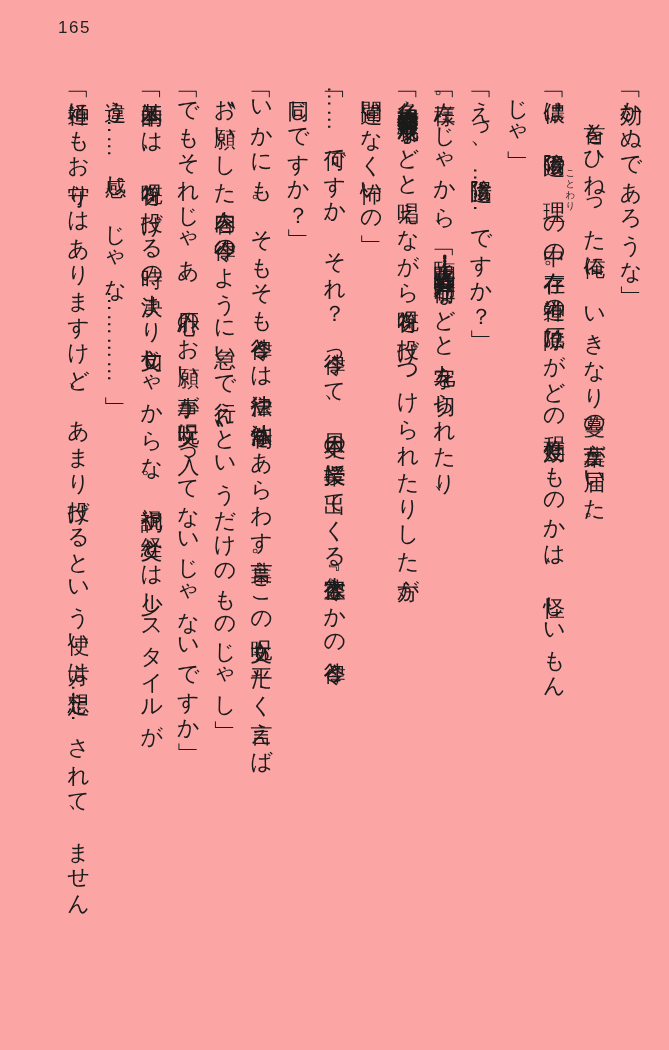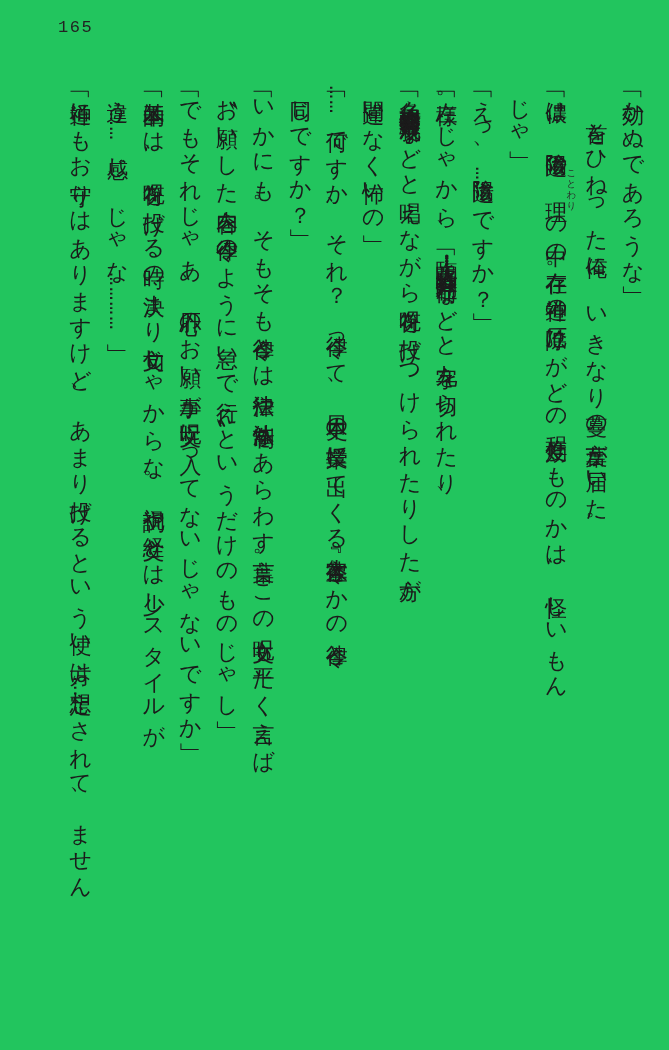--- a/index.html
+++ b/index.html
@@ -2,23 +2,23 @@
 <html lang="ja"><head>
 <meta charset="utf-8">
 <style>
   html, body { margin: 0; padding: 0; }
   body { background: #e8e8e6; }
   .page {
     position: relative;
     width: 669px;
     height: 1050px;
     margin: 0 auto;
-    background: #22c55e;
+    background: #fca5a5;
     overflow: hidden;
-    font-family: Liberation Mono, monospace;
+    font-family: Liberation Sans, sans-serif;
     color: #1b1b1b;
   }
   .page-number {
     position: absolute;
     top: 18px;
     left: 58px;
     font-size: 17px;
     letter-spacing: 1.5px;
     color: #222;
   }

